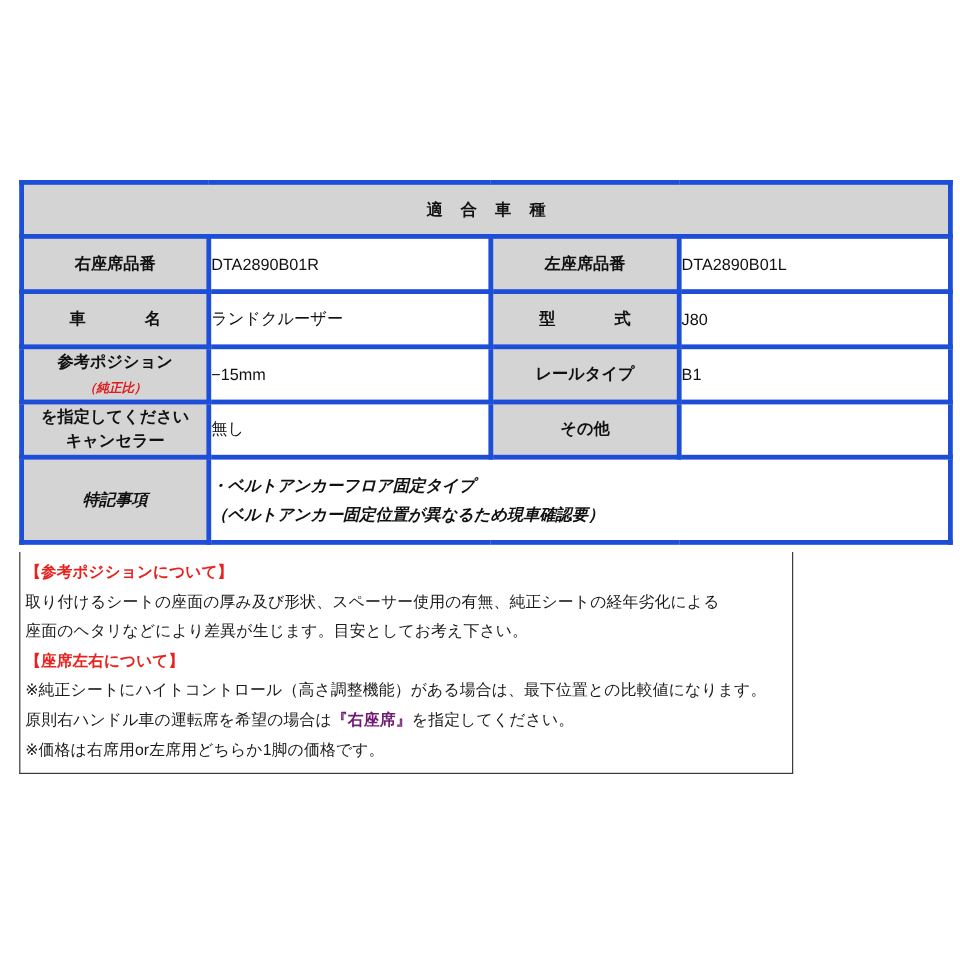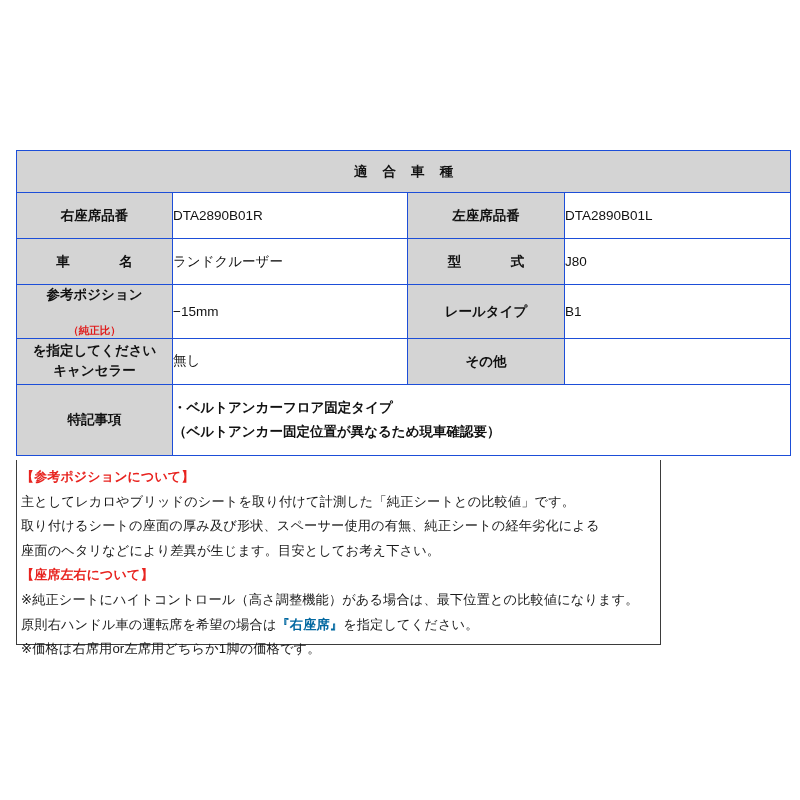--- a/index.html
+++ b/index.html
@@ -26,21 +26,21 @@
   .fit-table {
     position: absolute;
     left: 16px;
     top: 150px;
     width: 774px;
     border-collapse: collapse;
     table-layout: fixed;
     background: #ffffff;
   }
   .fit-table td {
-    border: 1px solid #1d4ed8;
+    border: 4px solid #1d4ed8;
     padding: 0;
     vertical-align: middle;
     font-size: 13.5px;
     color: #111111;
   }
 
   
   .tbl-title {
     background: #d4d4d4;
     text-align: center;
@@ -65,39 +65,40 @@
     letter-spacing: 0.55em;
     text-indent: 0.55em;
     display: inline-block;
   }
   .lbl .sub {
     display: block;
     font-size: 10.5px;
     color: #e01b1b;
     font-weight: bold;
     letter-spacing: 0;
-    margin-top: 18px;
+    margin-top: 6px;
+    font-style: italic;
   }
   .lbl .l2 {
     display: block;
     line-height: 1.5;
   }
 
   
   .val {
     background: #ffffff;
     text-align: left;
     padding-left: 7px;
     font-size: 13.5px;
     color: #111111;
     font-weight: normal;
   }
 
   .r-normal { height: 46px; }
-  .r-note   { height: 71px; }
+  .r-note   { height: 71px; font-style: italic; }
 
   .lbl-red {
     color: #e01b1b;
     font-weight: bold;
     font-size: 13px;
   }
 
   .note-val {
     color: #e8231f;
     font-weight: bold;
@@ -128,21 +129,21 @@
     white-space: nowrap;
     letter-spacing: 0.01em;
   }
   .notes-box .hdr {
     color: #e8231f;
     font-weight: bold;
     font-size: 13px;
   }
   .notes-box .em {
     font-weight: bold;
-    color: #0369a1;
+    color: #701a75;
   }
 </style>
 </head>
 <body>
 
 <div id="page">
 
   <table class="fit-table">
     <colgroup>
       <col style="width:156px">
@@ -198,21 +199,20 @@
         <td class="val note-val" colspan="3">
           <div>・ベルトアンカーフロア固定タイプ</div>
           <div>（ベルトアンカー固定位置が異なるため現車確認要）</div>
         </td>
       </tr>
     </tbody>
   </table>
 
   <div class="notes-box">
     <div class="ln hdr">【参考ポジションについて】</div>
-    <div class="ln">主としてレカロやブリッドのシートを取り付けて計測した「純正シートとの比較値」です。</div>
     <div class="ln">取り付けるシートの座面の厚み及び形状、スペーサー使用の有無、純正シートの経年劣化による</div>
     <div class="ln">座面のヘタリなどにより差異が生じます。目安としてお考え下さい。</div>
     <div class="ln hdr">【座席左右について】</div>
     <div class="ln">※純正シートにハイトコントロール（高さ調整機能）がある場合は、最下位置との比較値になります。</div>
     <div class="ln"><span>原則右ハンドル車の運転席を希望の場合は</span><span class="em">『右座席』</span><span>を指定してください。</span></div>
     <div class="ln">※価格は右席用or左席用どちらか1脚の価格です。</div>
   </div>
 
 </div>
 

